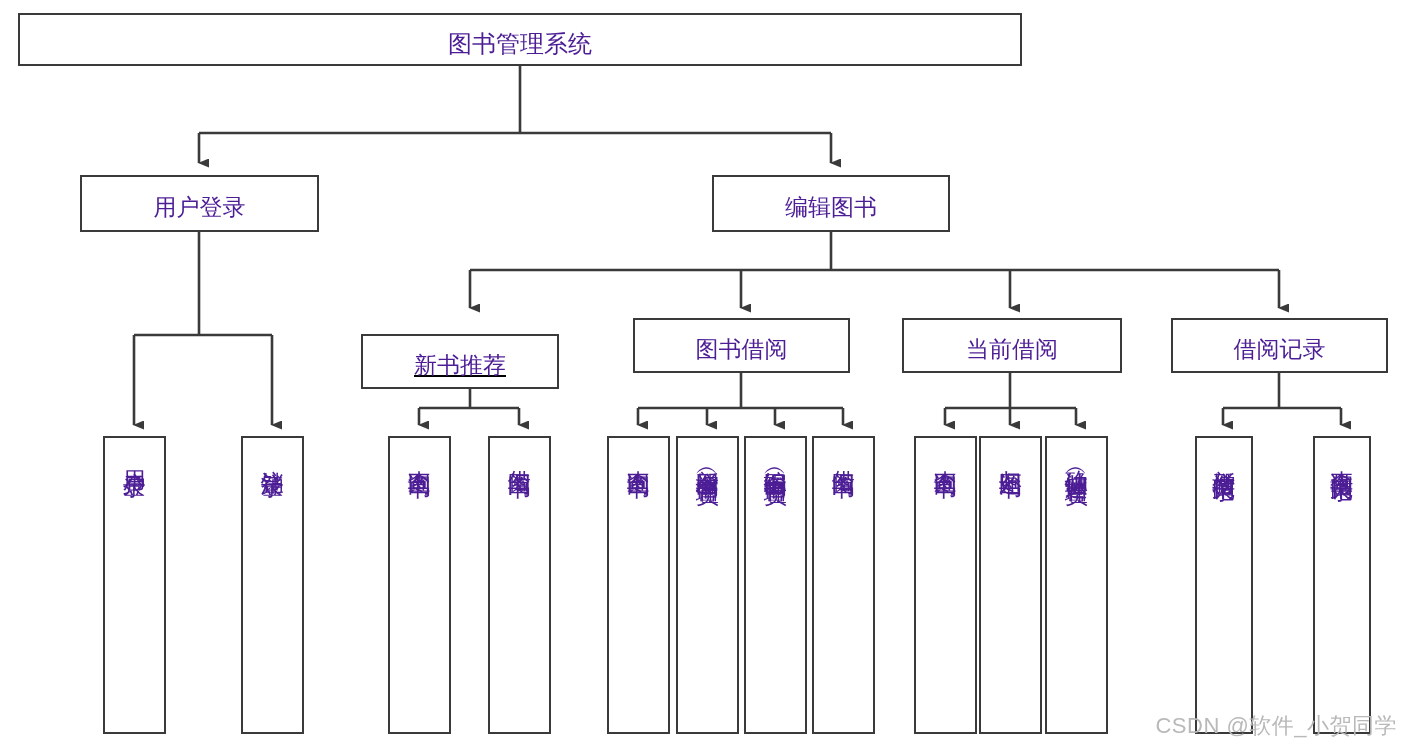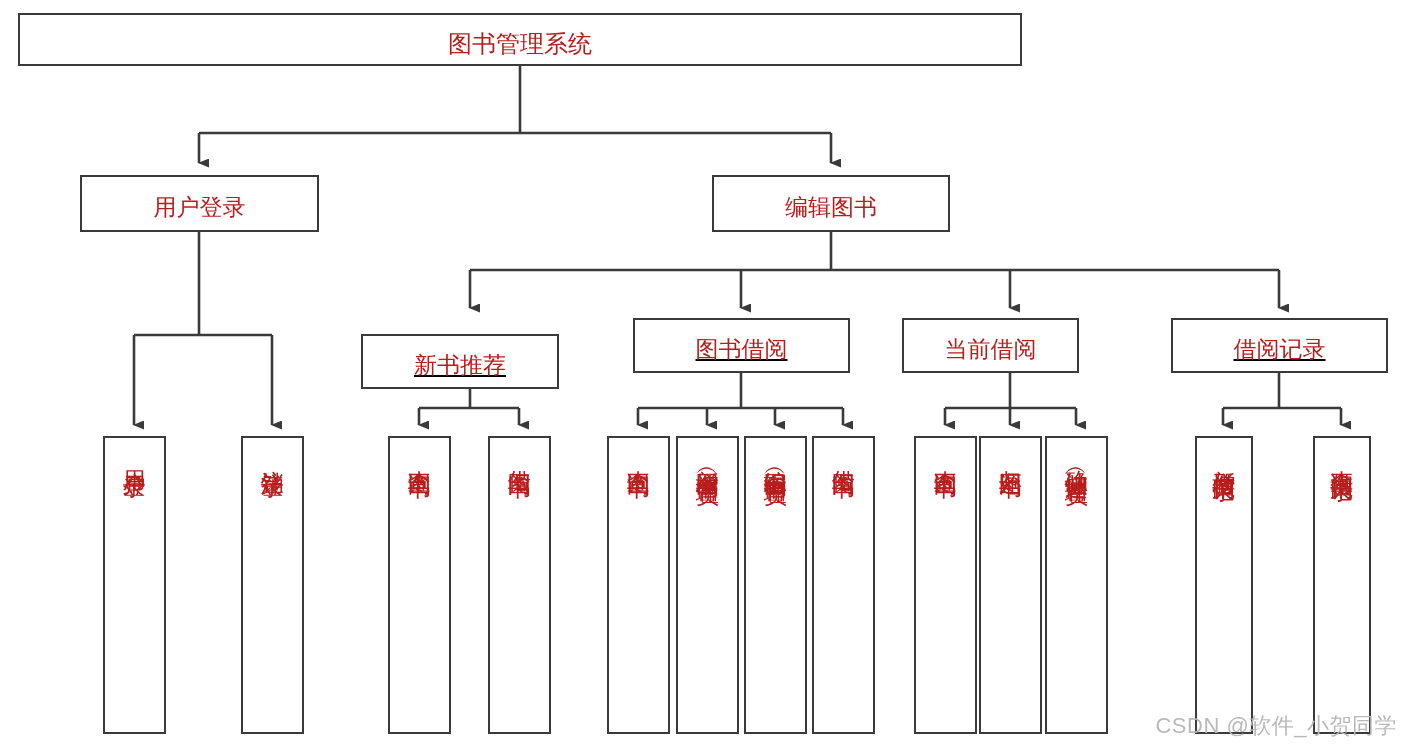--- a/index.html
+++ b/index.html
@@ -31,21 +31,21 @@
     position: absolute;
     box-sizing: border-box;
     background: #ffffff;
     border: 2px solid #3a3a3a;
     display: flex;
     align-items: center;
     justify-content: center;
     overflow: hidden;
   }
   .node-label {
-    color: #b91c1c;
+    color: #4c1d95;
     text-align: left;
     line-height: 1.16;
     white-space: nowrap;
     margin-top: 8px;
   }
   .node.horizontal .node-label {
     writing-mode: horizontal-tb;
     font-size: 23px;
   }
   .node.vertical {
@@ -134,27 +134,27 @@
   <div class="node horizontal" style="left:80px; top:175px; width:239px; height:57px;">
     <span class="node-label">用户登录</span>
   </div>
   <div class="node horizontal" style="left:712px; top:175px; width:238px; height:57px;">
     <span class="node-label">编辑图书</span>
   </div>
 
   <div class="node horizontal" style="left:361px; top:334px; width:198px; height:55px;text-decoration:underline;">
     <span class="node-label">新书推荐</span>
   </div>
-  <div class="node horizontal" style="left:633px; top:318px; width:217px; height:55px;text-decoration:underline;">
+  <div class="node horizontal" style="left:633px; top:318px; width:217px; height:55px;">
     <span class="node-label">图书借阅</span>
   </div>
-  <div class="node horizontal" style="left:902px; top:318px; width:177px; height:55px;">
+  <div class="node horizontal" style="left:902px; top:318px; width:220px; height:55px;">
     <span class="node-label">当前借阅</span>
   </div>
-  <div class="node horizontal" style="left:1171px; top:318px; width:217px; height:55px;text-decoration:underline;">
+  <div class="node horizontal" style="left:1171px; top:318px; width:217px; height:55px;">
     <span class="node-label">借阅记录</span>
   </div>
 
   <div class="node vertical" style="left:103px; top:436px; width:63px; height:298px;">
     <span class="node-label">用户登录</span>
   </div>
   <div class="node vertical" style="left:241px; top:436px; width:63px; height:298px;">
     <span class="node-label">注销登录</span>
   </div>
 

